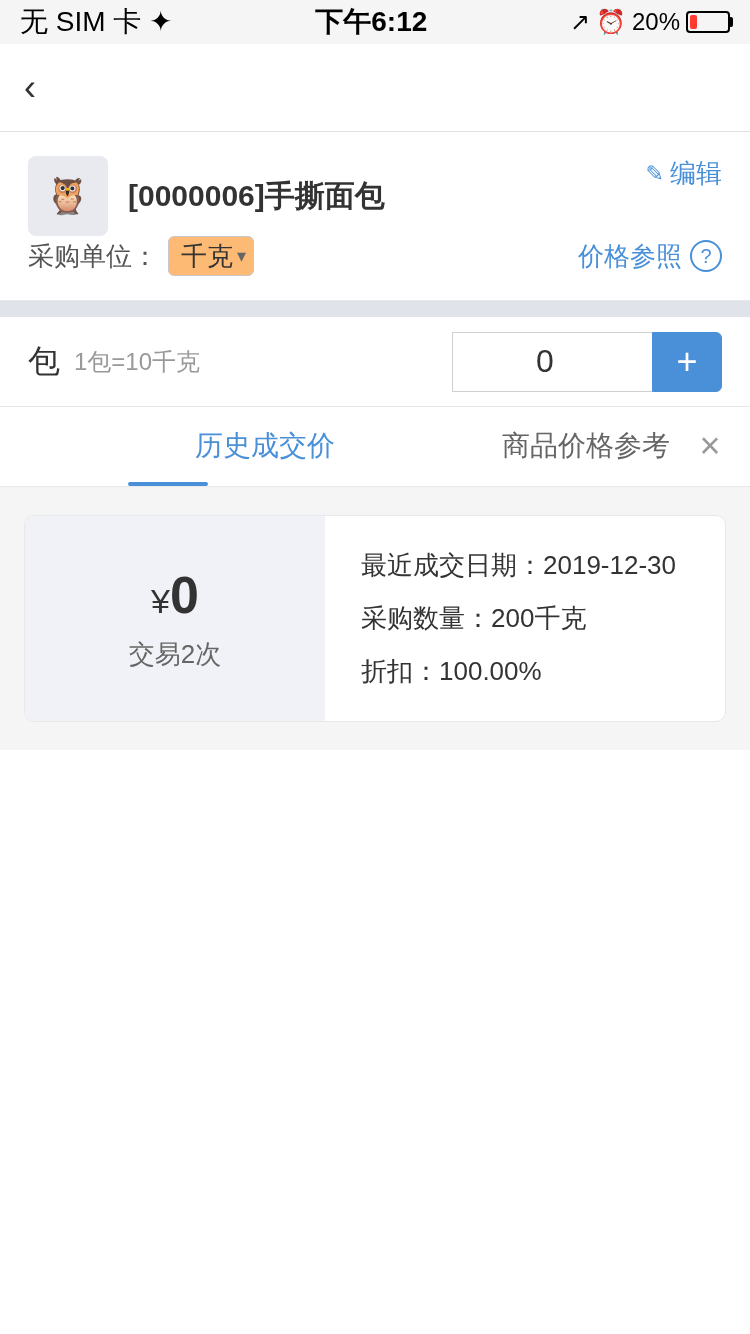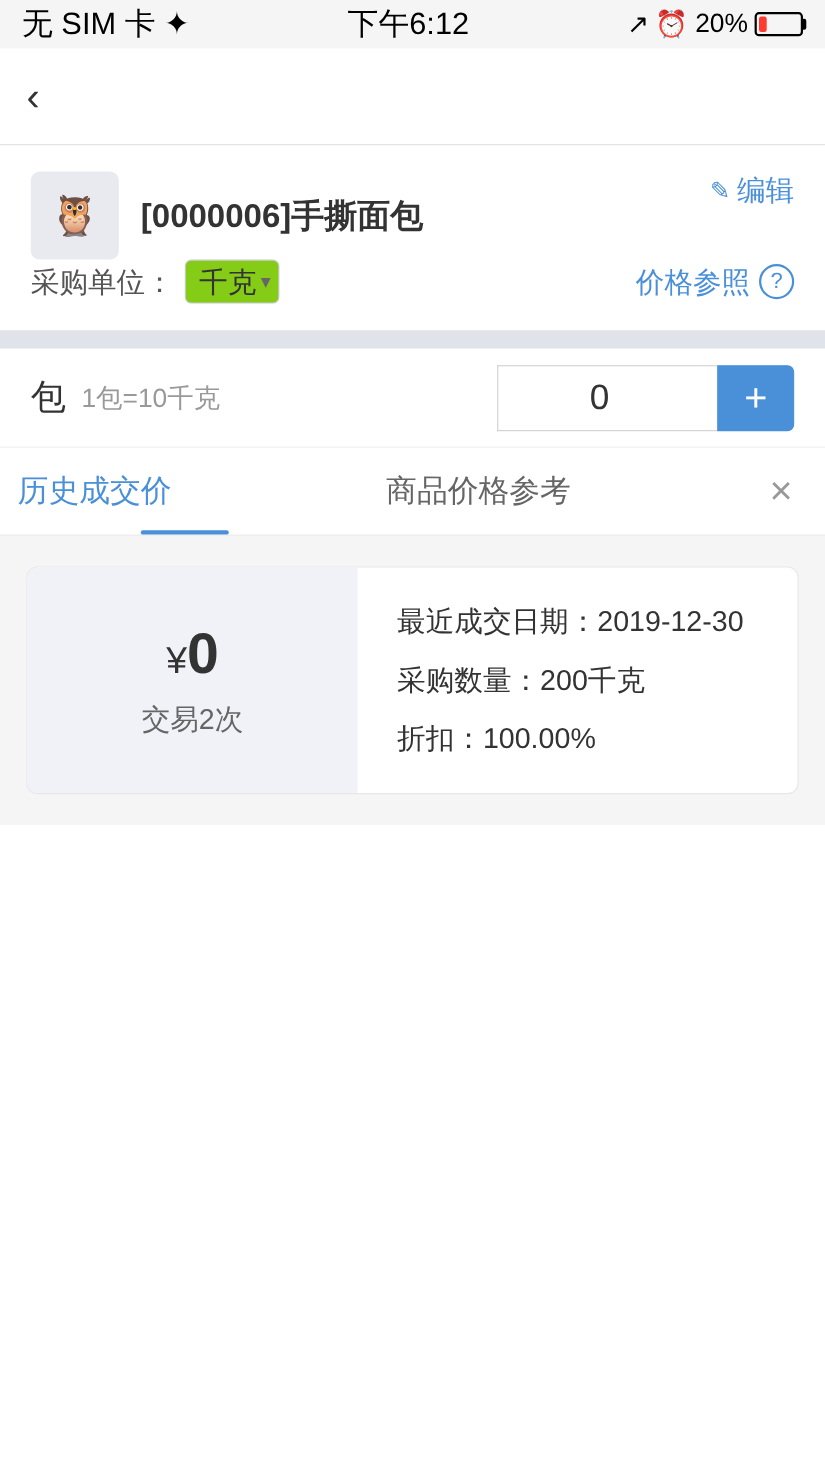--- a/index.html
+++ b/index.html
@@ -23,21 +23,21 @@
       padding: 0 20px;
       gap: 36px;
     }
     .status-left {
       font-size: 28px;
       font-weight: 500;
       color: #000;
     }
     .status-center {
       font-size: 28px;
-      font-weight: 400;
+      font-weight: 700;
       color: #000;
     }
     .status-right {
       display: flex;
       align-items: center;
       gap: 6px;
       font-size: 24px;
       color: #000;
     }
     .battery {
@@ -150,21 +150,21 @@
       gap: 10px;
       font-size: 26px;
       color: #555;
     }
     .unit-select {
       border: 1px solid #c8c8c8;
       border-radius: 6px;
       padding: 4px 20px 4px 12px;
       font-size: 26px;
       color: #333;
-      background: #84cc16;
+      background: #fdba74;
       appearance: none;
       -webkit-appearance: none;
       position: relative;
       cursor: pointer;
     }
     .unit-select-wrapper {
       position: relative;
       display: inline-block;
     }
     .unit-select-wrapper::after {
@@ -267,27 +267,26 @@
       display: flex;
       align-items: flex-end;
       border-bottom: 1px solid #e8e8e8;
       position: relative;
     }
     .tab-item {
       flex: 1;
       height: 80px;
       display: flex;
       flex-direction: column;
-      align-items: flex-start;
+      align-items: flex-end;
       justify-content: center;
       font-size: 28px;
       color: #666;
       cursor: pointer;
       position: relative;
-      padding-left: 16px;
     }
     .tab-item.active {
       color: #4a90d9;
     }
     .tab-underline {
       position: absolute;
       bottom: 0;
       left: 50%;
       transform: translateX(-50%);
       width: 80px;

